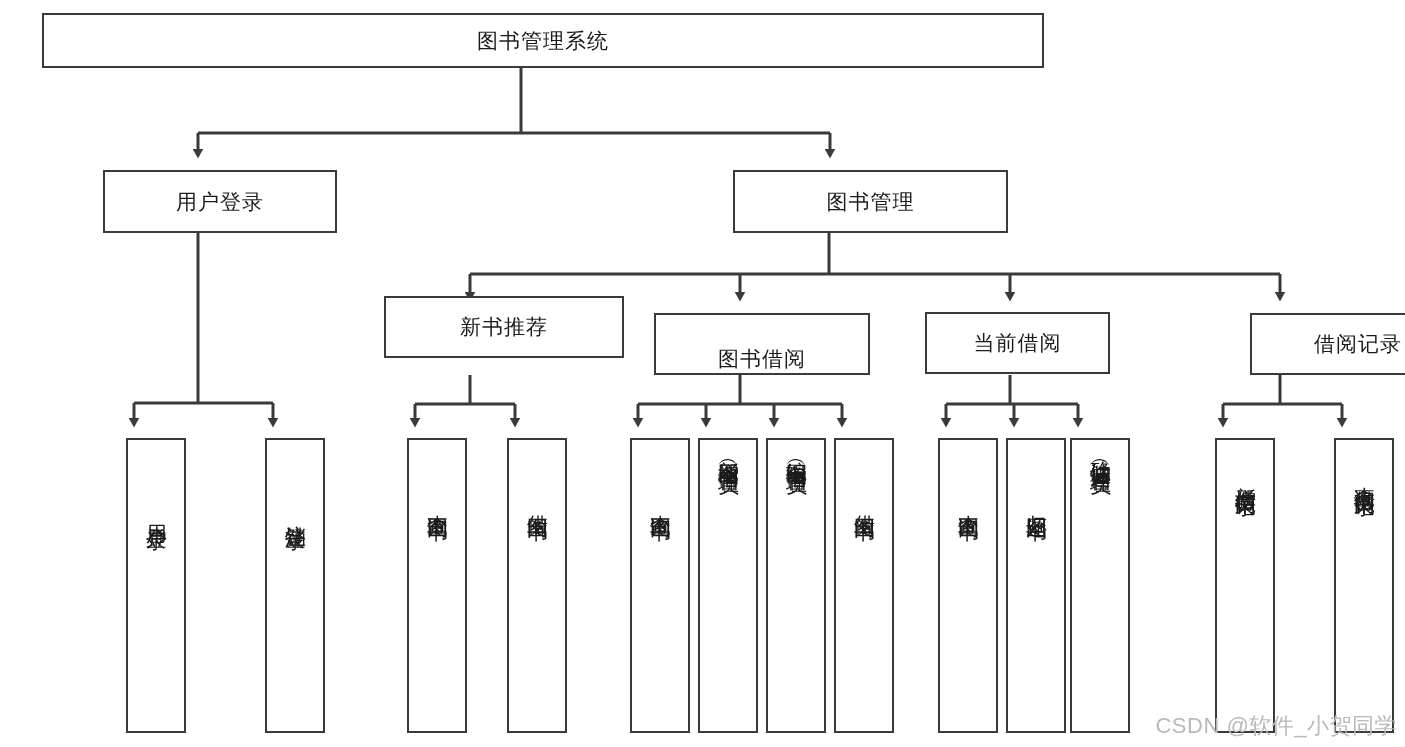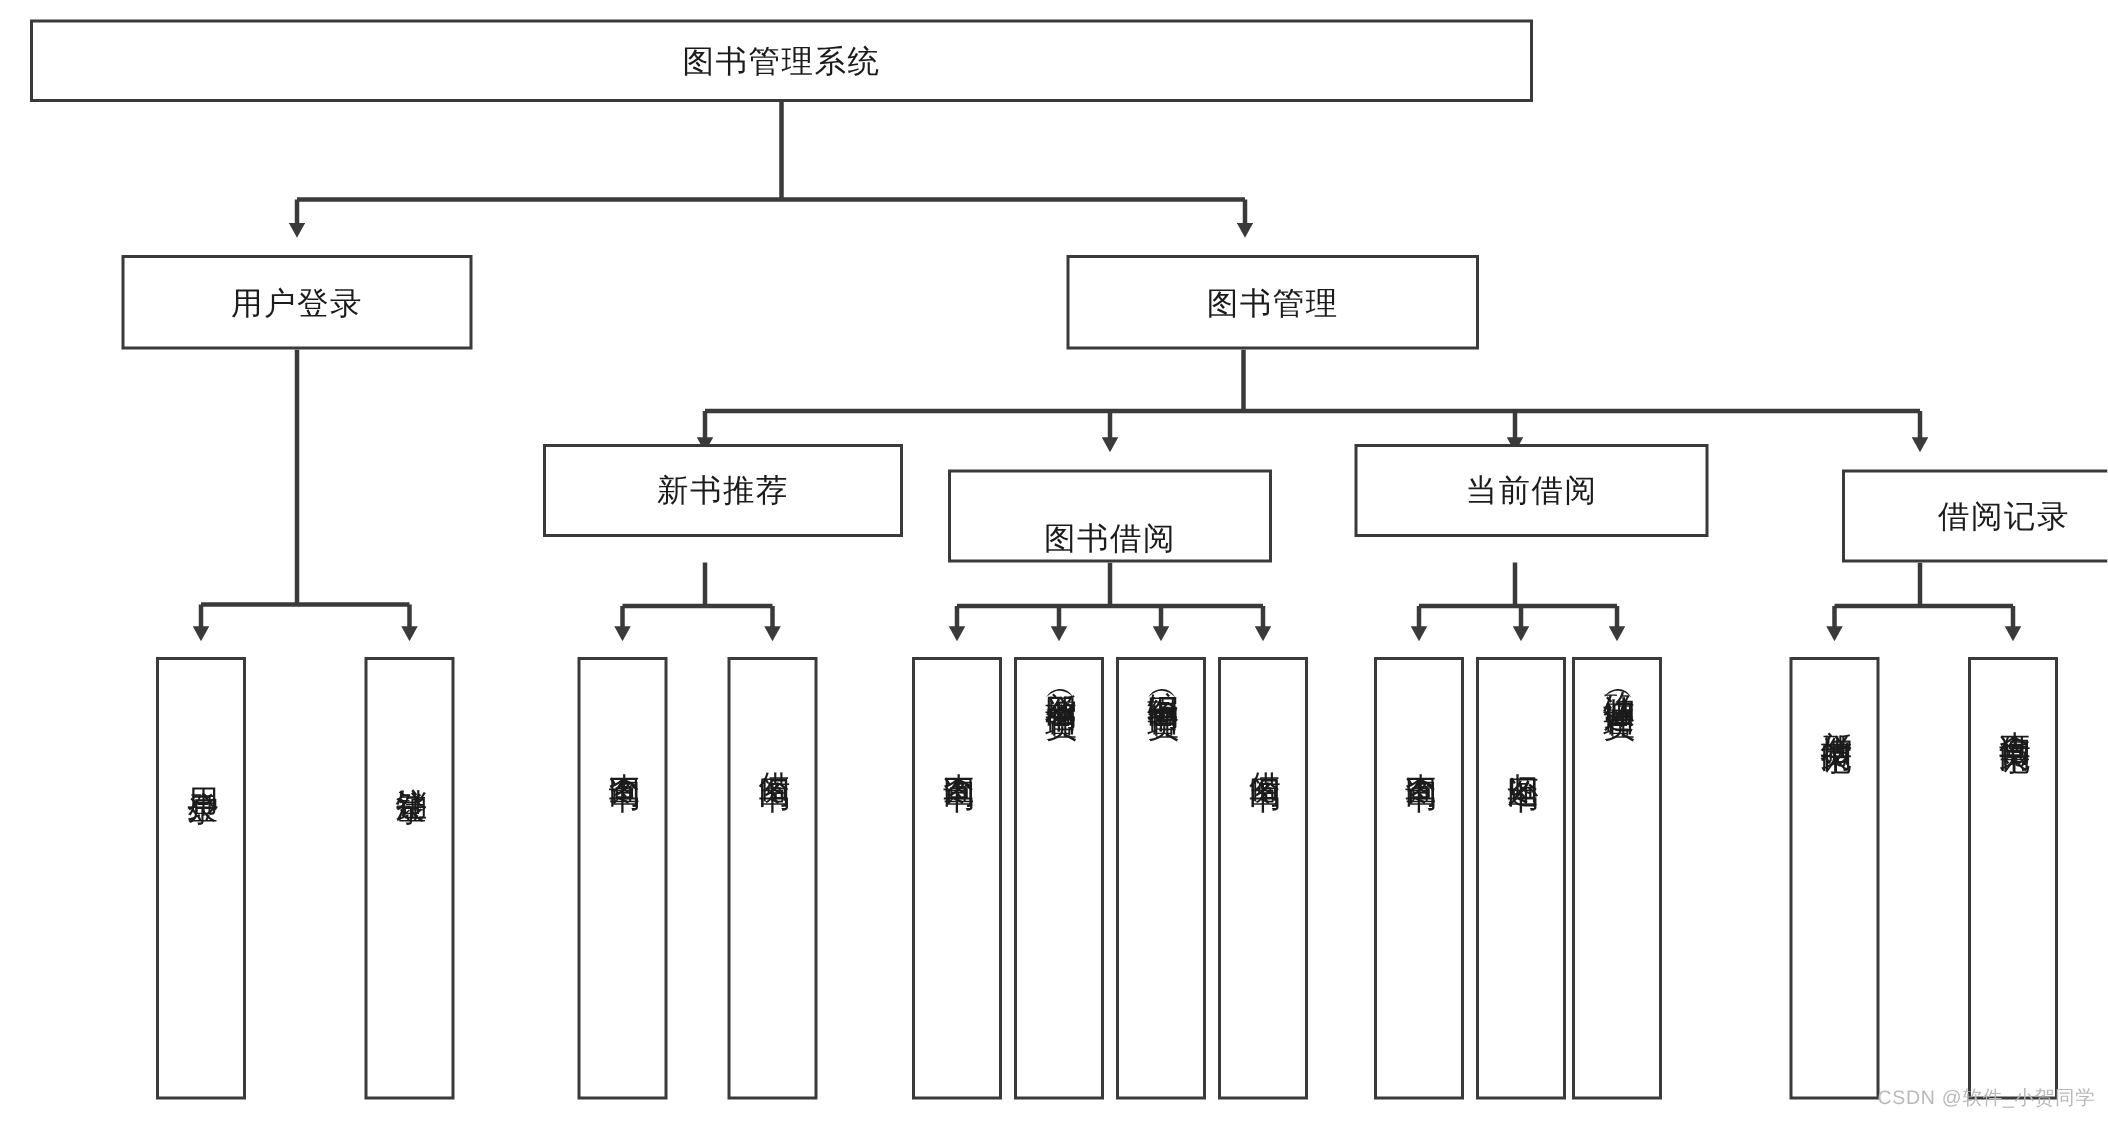--- a/index.html
+++ b/index.html
@@ -28,20 +28,21 @@
   }
   .node {
     position: absolute;
     box-sizing: border-box;
     border: 2px solid #3a3a3a;
     background: #ffffff;
     display: flex;
     align-items: center;
     justify-content: center;
     color: #1b1b1b;
+    margin-left: 22px;
   }
   .node.horiz {
     font-size: 21px;
     letter-spacing: 1px;
   }
   .node.vert {
     font-size: 21px;
     padding-top: 6px;
     padding-bottom: 6px;
     align-items: flex-start;
@@ -52,21 +53,21 @@
     text-orientation: upright;
     line-height: 1.18;
     letter-spacing: 2px;
     white-space: nowrap;
     display: block;
   }
   .watermark {
     position: absolute;
     right: 8px;
     bottom: 6px;
-    font-size: 13px;
+    font-size: 22px;
     color: #b9b9b9;
     letter-spacing: 0.5px;
     white-space: nowrap;
   }
 </style>
 </head>
 <body>
 
 <div id="canvas">
 
@@ -131,21 +132,21 @@
   <div class="node horiz" style="left:711px; top:170px; width:275px; height:63px;">
     <span>图书管理</span>
   </div>
 
   <div class="node horiz" style="left:362px; top:296px; width:240px; height:62px;">
     <span>新书推荐</span>
   </div>
   <div class="node horiz" style="left:632px; top:313px; width:216px; height:62px;align-items:flex-end;">
     <span>图书借阅</span>
   </div>
-  <div class="node horiz" style="left:903px; top:296px; width:236px; height:62px;">
+  <div class="node horiz" style="left:903px; top:312px; width:185px; height:62px;">
     <span>当前借阅</span>
   </div>
   <div class="node horiz" style="left:1228px; top:313px; width:216px; height:62px;">
     <span>借阅记录</span>
   </div>
 
   <div class="node vert" style="left:104px; top:438px; width:60px; height:295px; padding-top:68px;">
     <span class="vtext">用户登录</span>
   </div>
   <div class="node vert" style="left:243px; top:438px; width:60px; height:295px; padding-top:68px;">

